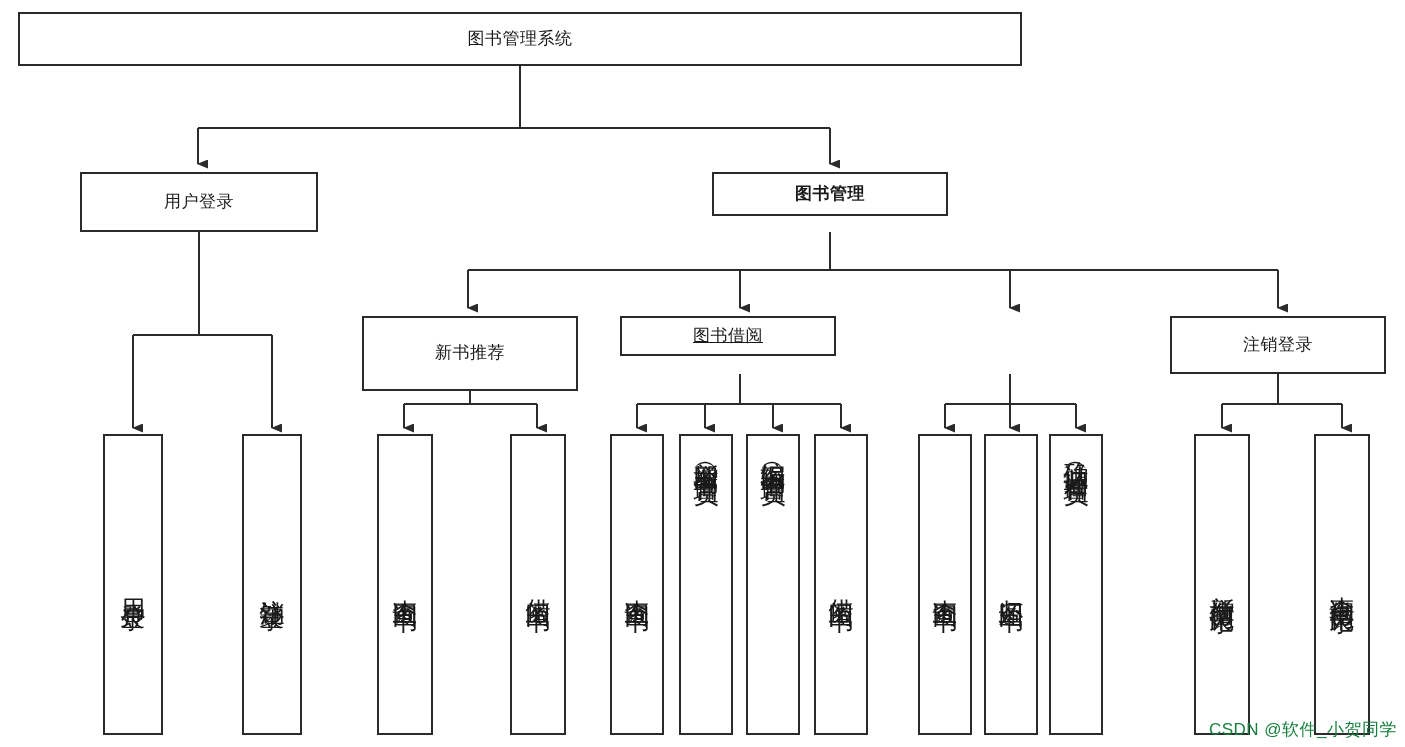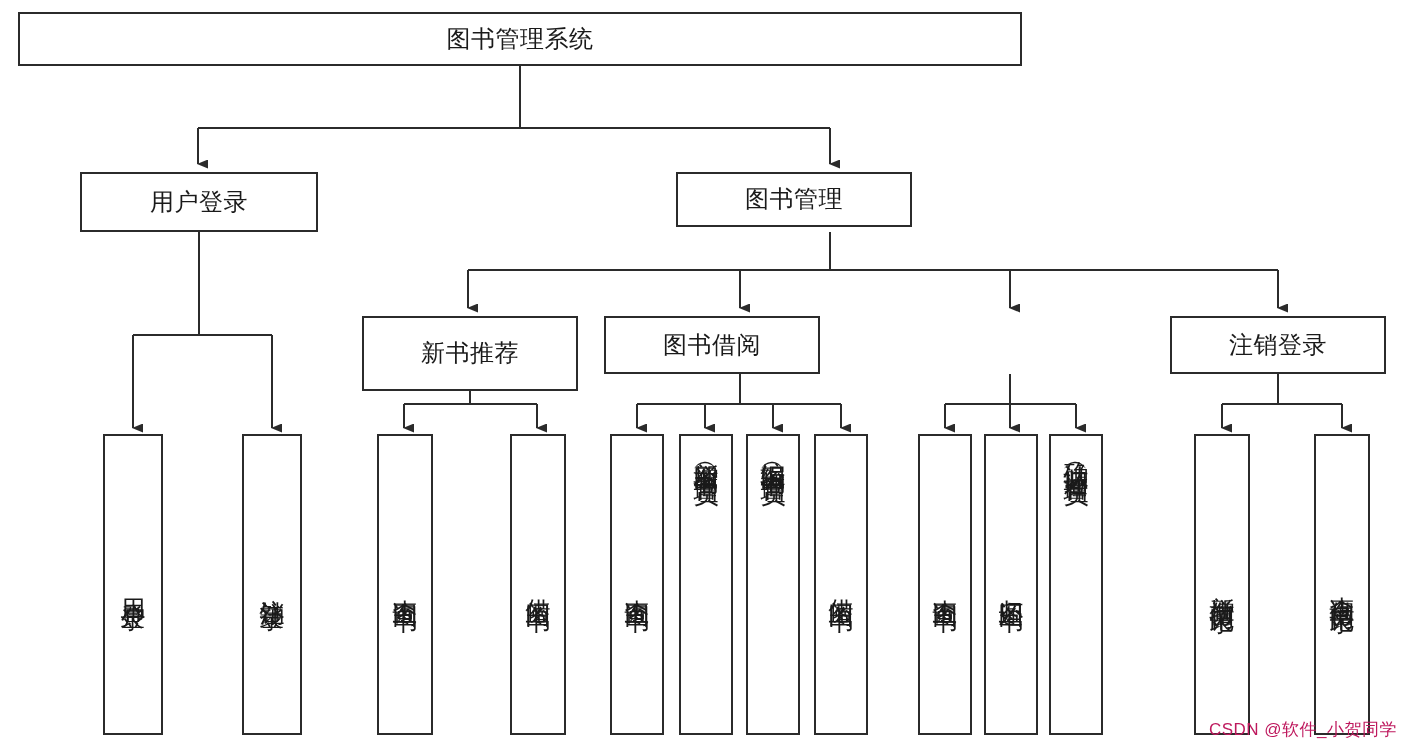--- a/index.html
+++ b/index.html
@@ -36,21 +36,21 @@
     justify-content: center;
     color: #1a1a1a;
   }
   .node-label {
     display: block;
     text-align: center;
     line-height: 1.18;
     white-space: pre;
   }
   .h-node .node-label {
-    font-size: 24px;
+    font-size: 17px;
     letter-spacing: 0.5px;
   }
   .v-node {
     align-items: flex-start;
     justify-content: center;
     padding-top: 6px;
   }
   .v-node .node-label {
     writing-mode: vertical-rl;
     text-orientation: upright;
@@ -60,21 +60,21 @@
   }
   .v-node.v-center {
     align-items: center;
     padding-top: 0;
   }
   .watermark {
     position: absolute;
     right: 8px;
     bottom: 6px;
     font-size: 17px;
-    color: #be185d;
+    color: #15803d;
     letter-spacing: 0.5px;
     white-space: nowrap;
   }
 </style>
 </head>
 <body>
 
 <div id="diagram-root">
 
   <svg class="wires" viewBox="0 0 1405 747">
@@ -128,28 +128,28 @@
     </g>
   </svg>
 
   <div class="node h-node" style="left:18px; top:12px; width:1004px; height:54px;">
     <span class="node-label">图书管理系统</span>
   </div>
 
   <div class="node h-node" style="left:80px; top:172px; width:238px; height:60px;">
     <span class="node-label">用户登录</span>
   </div>
-  <div class="node h-node" style="left:676px; top:172px; width:236px; height:55px;">
+  <div class="node h-node" style="left:712px; top:172px; width:236px; height:44px;font-weight:bold;">
     <span class="node-label">图书管理</span>
   </div>
 
   <div class="node h-node" style="left:362px; top:316px; width:216px; height:75px;">
     <span class="node-label">新书推荐</span>
   </div>
-  <div class="node h-node" style="left:604px; top:316px; width:216px; height:58px;">
+  <div class="node h-node" style="left:620px; top:316px; width:216px; height:40px;text-decoration:underline;">
     <span class="node-label">图书借阅</span>
   </div>
   <div class="node h-node" style="left:1170px; top:316px; width:216px; height:58px;">
     <span class="node-label">注销登录</span>
   </div>
 
   <div class="node v-node v-center" style="left:103px; top:434px; width:60px; height:301px;">
     <span class="node-label">用户登录</span>
   </div>
   <div class="node v-node v-center" style="left:242px; top:434px; width:60px; height:301px;">

